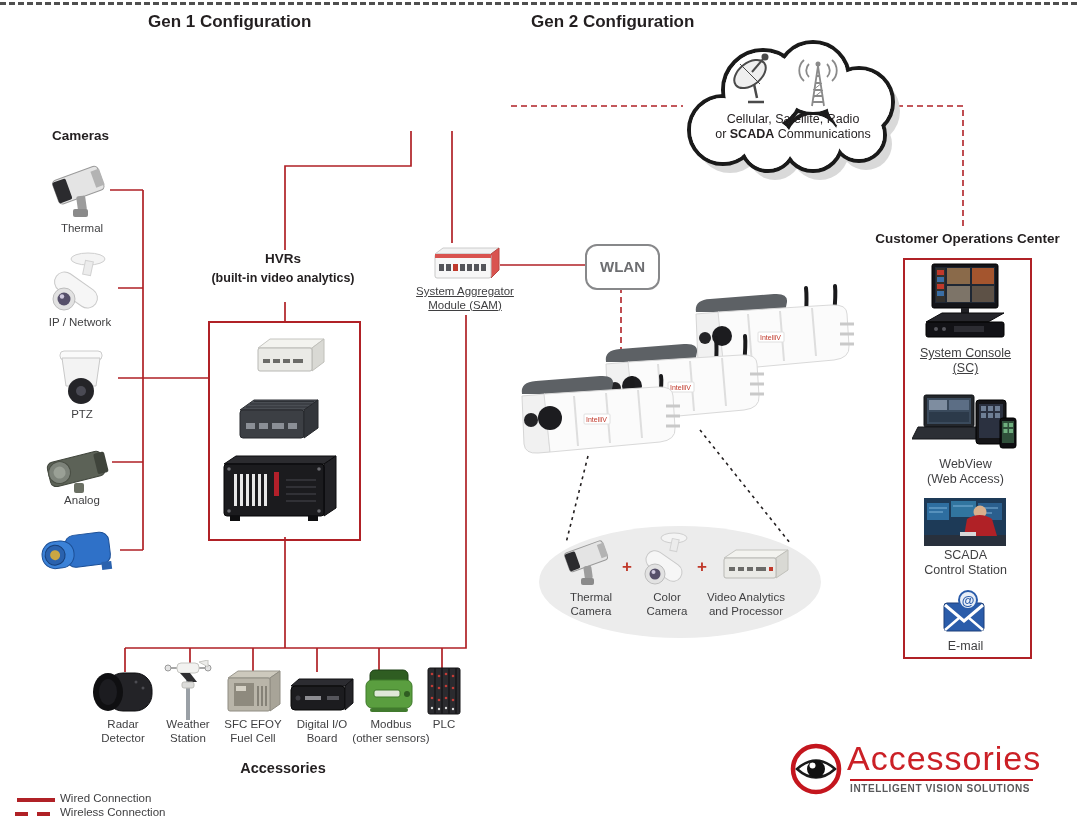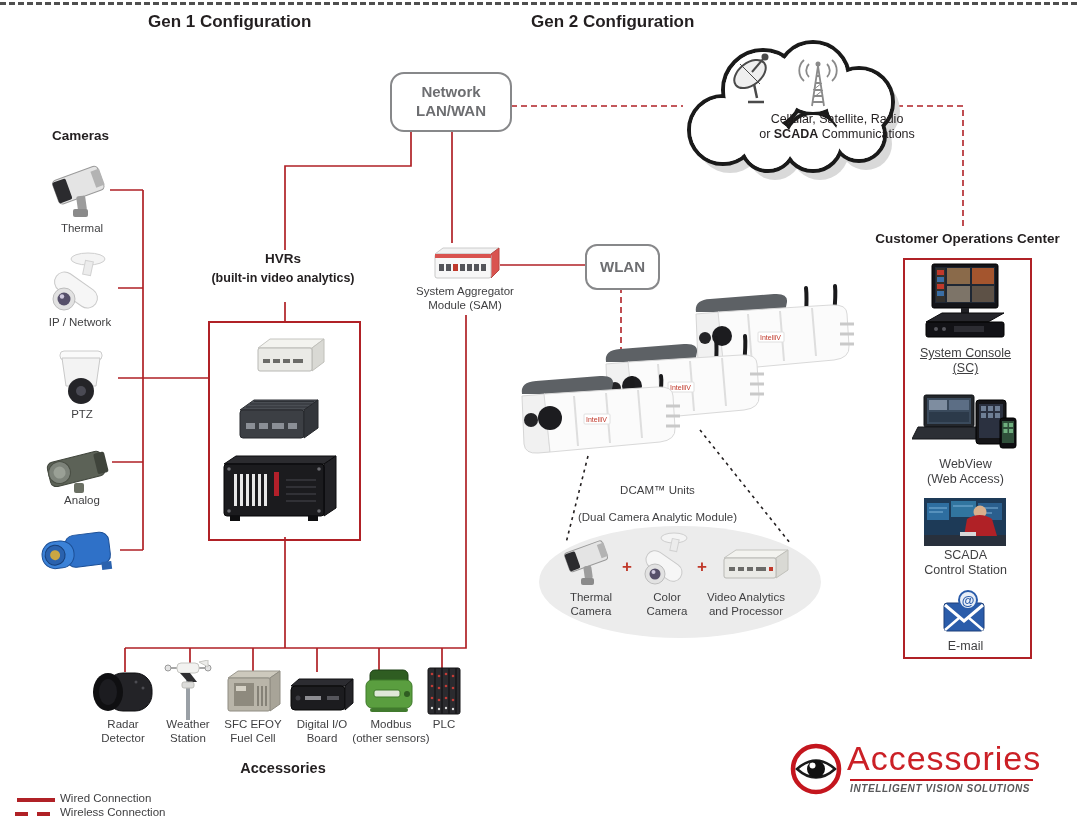--- a/index.html
+++ b/index.html
@@ -8,25 +8,25 @@
   .abs{position:absolute;}
   .title{font-size:17px;font-weight:bold;color:#231f20;}
   .heading{font-size:13.5px;font-weight:bold;color:#231f20;}
   .lbl{font-size:11.5px;color:#3f3f41;text-align:center;line-height:1.18;white-space:pre-line;}
   .lbl-md{font-size:12.5px;color:#3f3f41;text-align:center;line-height:1.22;white-space:pre-line;}
   .netbox{border:2px solid #87888a;border-radius:14px;display:flex;align-items:center;justify-content:center;
           font-weight:bold;font-size:15px;color:#6d6e71;text-align:center;white-space:pre-line;line-height:1.25;background:#fff;}
   .redbox{border:2px solid #b02126;background:transparent;}
   .wires{position:absolute;left:0;top:0;pointer-events:none;}
   .plus{font-size:17px;font-weight:bold;color:#c0392b;}
-  .cloudtext{font-size:12.5px;color:#231f20;text-align:center;line-height:1.2;padding-left:44px;}
+  .cloudtext{font-size:12.5px;color:#231f20;text-align:center;line-height:1.2;}
   .topline{border-top:3px dashed #4f4f4f;}
   .ellipse{background:#ececec;border-radius:50%;}
   .logo-name{font-size:34px;color:#cb2026;letter-spacing:1px;}
-  .logo-tag{font-size:10px;font-weight:bold;letter-spacing:0.6px;color:#58595b;font-style:italic;}
+  .logo-tag{font-size:10px;font-weight:bold;letter-spacing:0.6px;color:#58595b;}
   svg{display:block;}
 </style>
 </head>
 <body>
 
 <div class="stage">
 
   <div class="abs topline" style="left:0;top:2px;width:1077px;height:0;"></div>
 
   <svg class="wires" width="1077" height="833" viewBox="0 0 1077 833">
@@ -45,22 +45,20 @@
     </g>
     <g stroke="#231f20" stroke-width="1.6" fill="none" stroke-dasharray="3 4">
       <path d="M588,456 L566,543"></path>
       <path d="M700,430 L790,543"></path>
     </g>
   </svg>
 
   <div class="abs title" style="left:148px;top:12px;">Gen 1 Configuration</div>
   <div class="abs title" style="left:531px;top:12px;">Gen 2 Configuration</div>
 
-  <div class="abs netbox" style="left:390px;top:72px;width:118px;height:56px;">Network
-LAN/WAN</div>
 
   <svg class="abs" style="left:663px;top:30px;" width="244" height="152" viewBox="0 0 244 152">
     <g fill="#d9d9d9" transform="translate(7,9)">
       <circle cx="60" cy="100" r="34"></circle>
         <circle cx="100" cy="60" r="40"></circle>
         <circle cx="150" cy="48" r="36"></circle>
       <circle cx="196" cy="72" r="34"></circle>
         <circle cx="196" cy="105" r="26"></circle>
         <circle cx="150" cy="112" r="29"></circle>
         <circle cx="105" cy="114" r="27"></circle>
@@ -225,21 +223,21 @@
     <g fill="#54555a">
       <rect x="12" y="24" width="5" height="7"></rect>
         <rect x="19" y="24" width="5" height="7"></rect>
       <rect x="33" y="24" width="5" height="7"></rect>
         <rect x="40" y="24" width="5" height="7"></rect>
       <rect x="47" y="24" width="5" height="7"></rect>
         <rect x="54" y="24" width="5" height="7"></rect>
     </g>
     <rect x="26" y="24" width="5" height="7" fill="#c0392b"></rect>
   </svg>
-  <div class="abs lbl" style="left:385px;top:285px;width:160px;">System Aggregator
+  <div class="abs lbl" style="left:385px;top:285px;width:160px;text-decoration:underline;">System Aggregator
 Module (SAM)</div>
 
   <div class="abs netbox" style="left:585px;top:244px;width:71px;height:42px;border-radius:12px;">WLAN</div>
 
   <svg class="abs" style="left:688px;top:266px;" width="182" height="130" viewBox="0 0 182 130">
     <g stroke="#1a1a1c" stroke-width="4" stroke-linecap="round">
         <path d="M118,52 q1,-22 0,-30"></path>
         <path d="M146,50 q2,-22 1,-30"></path>
       </g>
     <path d="M8,46 q-2,-12 14,-13 l64,-5 q14,-1 13,8 l-2,10 z" fill="#5d6165"></path>
@@ -287,24 +285,20 @@
       <circle cx="36" cy="58" r="12" fill="#1c1c1f"></circle>
     <g stroke="#dedede" stroke-width="2">
         <path d="M60,36 l4,50 M92,33 l4,50 M124,30 l4,48"></path>
       </g>
     <g stroke="#c9c9c9" stroke-width="3">
         <path d="M152,46 h14 M152,56 h14 M152,66 h14"></path>
       </g>
     <rect x="70" y="54" width="26" height="10" rx="1" fill="#fff" stroke="#e0e0e0"></rect>
     <text x="72" y="62" font-size="7" fill="#c0392b" font-family="Liberation Sans,sans-serif">IntelliV</text>
   </svg>
-  <div class="abs lbl" style="left:535px;top:470px;width:245px;">
-    <span>DCAM™ Units</span><br>
-    <span>(Dual Camera Analytic Module)</span>
-  </div>
 
   <div class="abs ellipse" style="left:539px;top:526px;width:282px;height:112px;"></div>
   <svg class="abs" style="left:558px;top:536px;" width="58" height="54" viewBox="0 0 58 54">
     <g transform="rotate(-20 29 20)">
       <rect x="8" y="10" width="40" height="20" rx="3" fill="#e4e4e4" stroke="#9a9a9a"></rect>
       <rect x="8" y="11" width="11" height="18" rx="2" fill="#2b2b2e"></rect>
       <rect x="42" y="13" width="7" height="14" fill="#b3b3b3"></rect>
     </g>
     <rect x="26" y="30" width="8" height="13" rx="2" fill="#9c9c9c" transform="rotate(-8 30 36)"></rect>
     <rect x="23" y="42" width="13" height="7" rx="2" fill="#8a8a8a"></rect>

